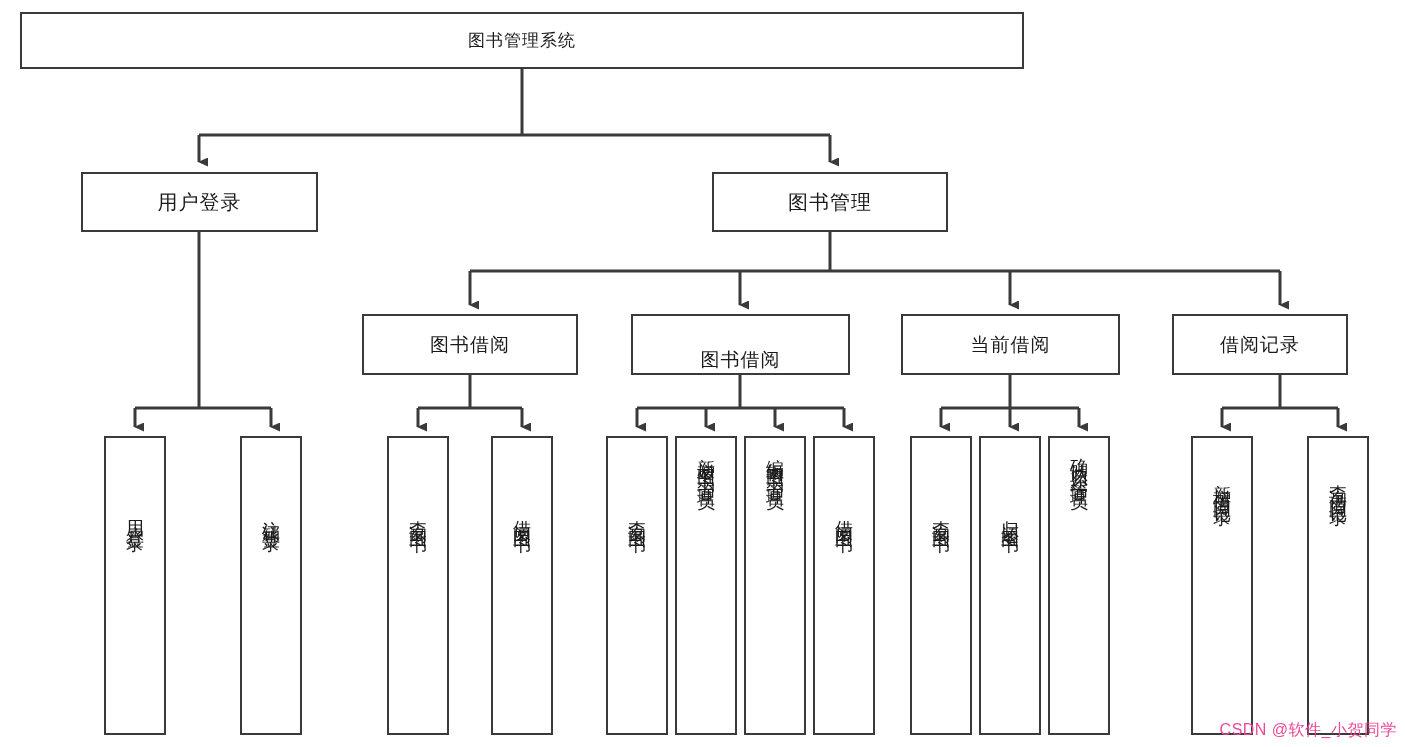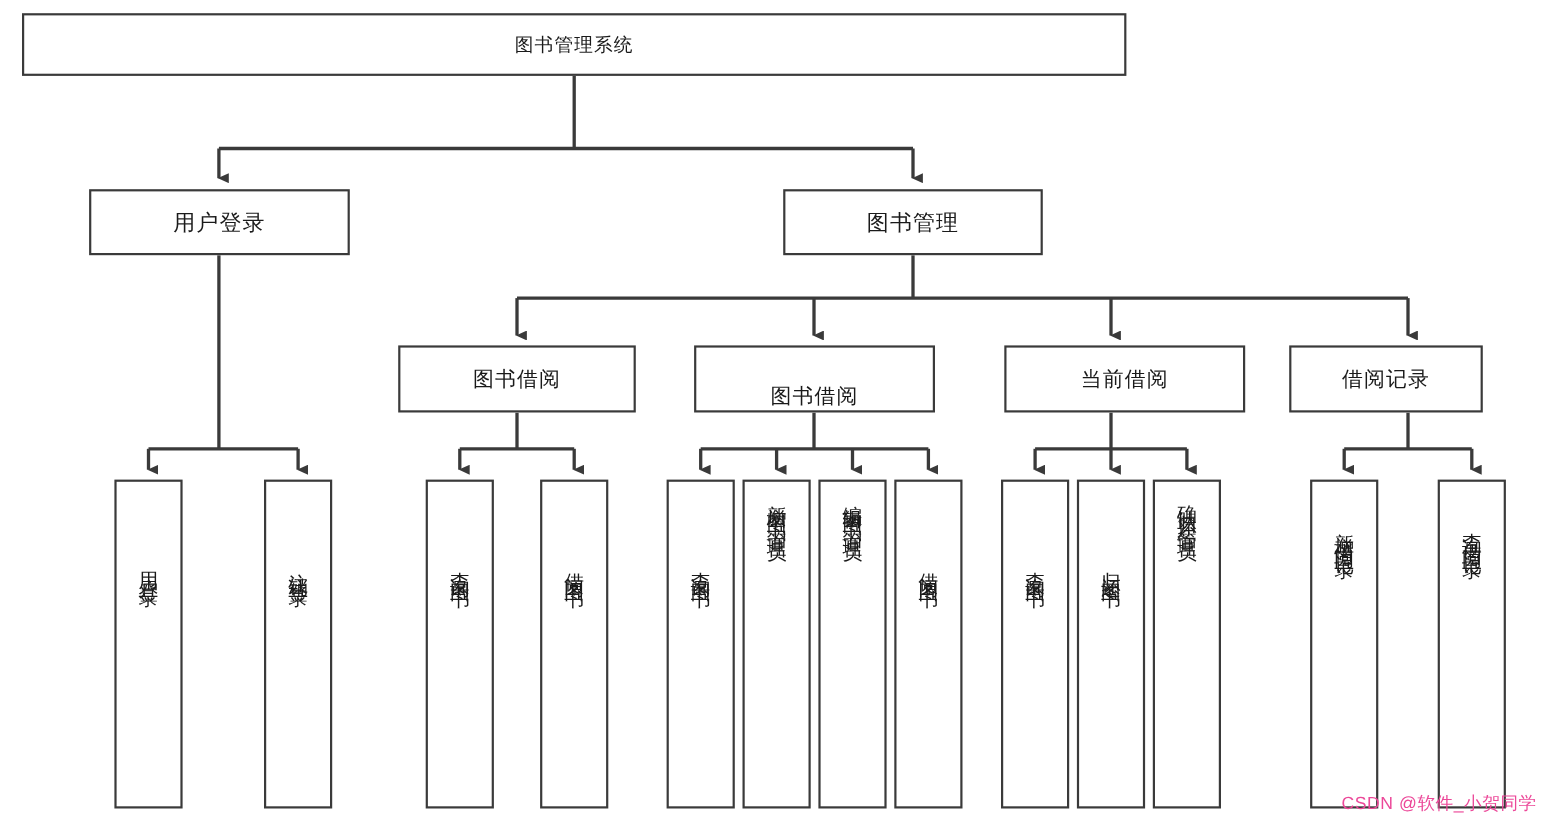--- a/index.html
+++ b/index.html
@@ -147,21 +147,21 @@
   <div class="node node-l2" style="left:712px; top:172px; width:236px; height:60px;">
     <span>图书管理</span>
   </div>
 
   <div class="node node-l3" style="left:362px; top:314px; width:216px; height:61px;">
     <span>图书借阅</span>
   </div>
   <div class="node node-l3" style="left:631px; top:314px; width:219px; height:61px;align-items:flex-end;">
     <span>图书借阅</span>
   </div>
-  <div class="node node-l3" style="left:901px; top:314px; width:219px; height:61px;margin-left:12px;">
+  <div class="node node-l3" style="left:901px; top:314px; width:219px; height:61px;">
     <span>当前借阅</span>
   </div>
   <div class="node node-l3" style="left:1172px; top:314px; width:176px; height:61px;">
     <span>借阅记录</span>
   </div>
 
   <div class="node node-leaf leaf-short" style="left:104px; top:436px; width:62px; height:299px;">
     <span class="vtext">用户登录</span>
   </div>
   <div class="node node-leaf leaf-short" style="left:240px; top:436px; width:62px; height:299px;">

